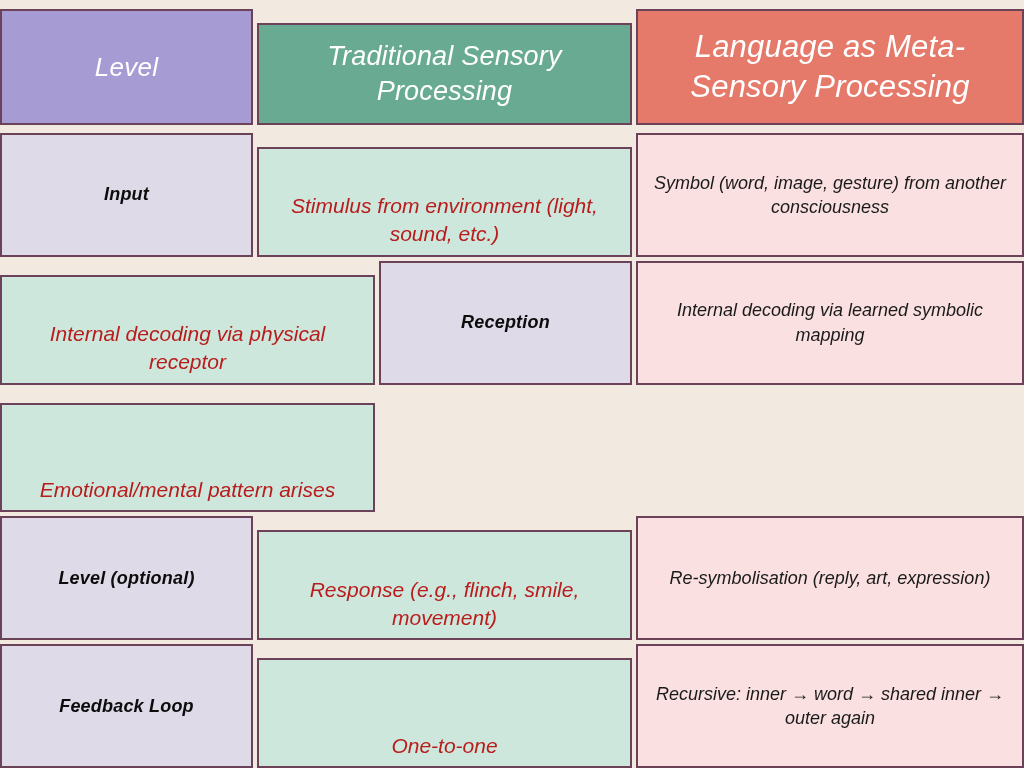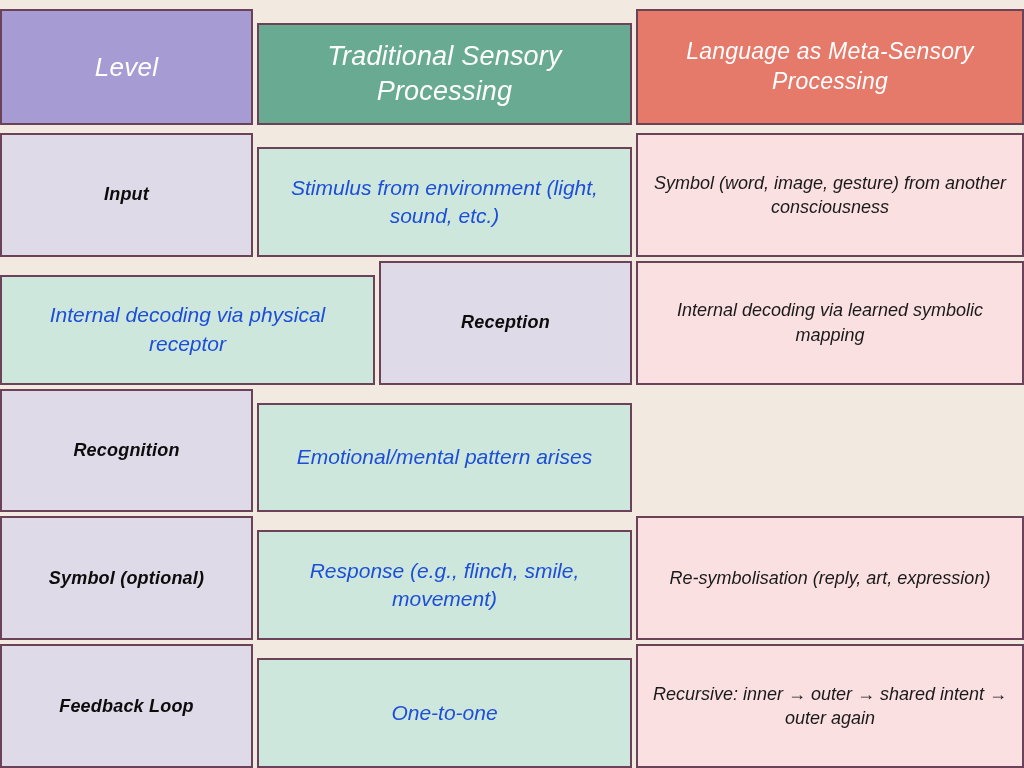--- a/index.html
+++ b/index.html
@@ -65,40 +65,41 @@
     background: #68AB92;
     color: #FFFFFF;
     font-size: 27px;
     font-weight: 400;
     line-height: 1.3;
     letter-spacing: 0.2px;
   }
   .cell-h-lang {
     background: #E5796A;
     color: #FFFFFF;
-    font-size: 23px;
+    font-size: 31px;
     font-weight: 400;
     line-height: 1.3;
     letter-spacing: 0.2px;
   }
 
   
   .cell-level {
     background: #DEDAE8;
     color: #0C0C0C;
     font-size: 18px;
     font-weight: 700;
     letter-spacing: 0.2px;
   }
   .cell-trad {
     background: #CDE7DC;
-    color: #1d4ed8;
+    color: #b91c1c;
     font-size: 21px;
     line-height: 1.35;
     font-weight: 400;
+    align-items: flex-end;
   }
   .cell-lang {
     background: #FBE0E1;
     color: #1A1A1A;
     font-size: 18px;
     line-height: 1.35;
     font-weight: 400;
   }
 
   .cell-text { display: block; }
@@ -144,49 +145,46 @@
       <span class="cell-text">Reception</span>
     </div>
     <div class="cell cell-lang col-lang">
       <span class="cell-text">Internal decoding via learned symbolic mapping</span>
     </div>
   </div>
 
   <div class="row-gap-small"></div>
 
   <div class="table-row row-body">
-    <div class="cell cell-level col-level">
-      <span class="cell-text">Recognition</span>
-    </div>
     <div class="cell cell-trad col-trad">
       <span class="cell-text">Emotional/mental pattern arises</span>
     </div>
   </div>
 
   <div class="row-gap-small"></div>
 
   <div class="table-row row-body">
     <div class="cell cell-level col-level">
-      <span class="cell-text">Symbol (optional)</span>
+      <span class="cell-text">Level (optional)</span>
     </div>
     <div class="cell cell-trad col-trad">
       <span class="cell-text">Response (e.g., flinch, smile, movement)</span>
     </div>
     <div class="cell cell-lang col-lang">
       <span class="cell-text">Re-symbolisation (reply, art, expression)</span>
     </div>
   </div>
 
   <div class="row-gap-small"></div>
 
   <div class="table-row row-body">
     <div class="cell cell-level col-level">
       <span class="cell-text">Feedback Loop</span>
     </div>
     <div class="cell cell-trad col-trad">
       <span class="cell-text">One-to-one</span>
     </div>
     <div class="cell cell-lang col-lang">
-      <span class="cell-text">Recursive: inner → outer → shared intent → outer again</span>
+      <span class="cell-text">Recursive: inner → word → shared inner → outer again</span>
     </div>
   </div>
 
 </div>
 
 </body></html>

